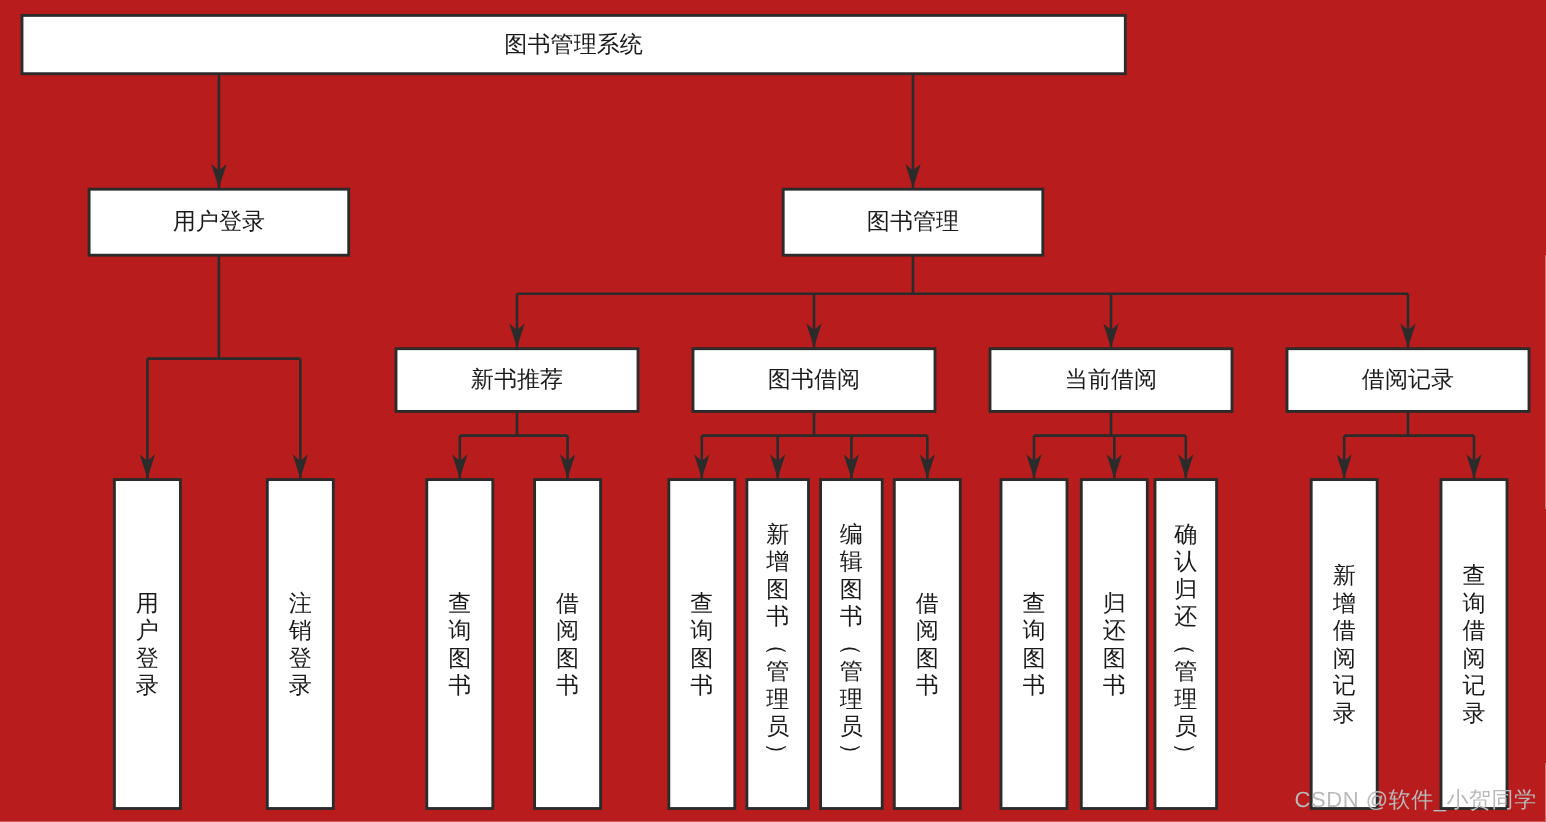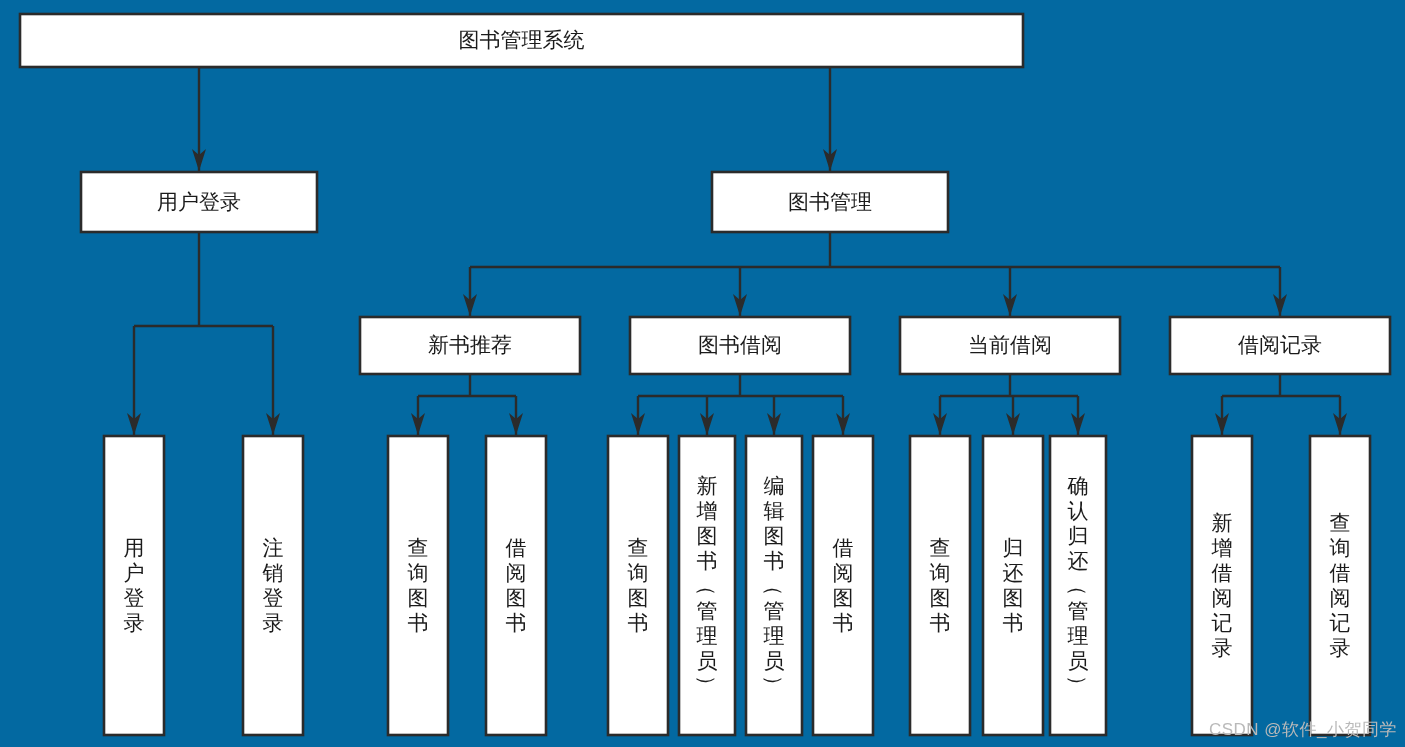--- a/index.html
+++ b/index.html
@@ -10,21 +10,21 @@
   body {
     width: 1405px;
     height: 747px;
     overflow: hidden;
     font-family: "Liberation Sans", "DejaVu Sans", sans-serif;
   }
   #diagram-root {
     position: relative;
     width: 1405px;
     height: 747px;
-    background: #0369a1;
+    background: #b91c1c;
   }
   svg.diagram {
     position: absolute;
     left: 0;
     top: 0;
     width: 1405px;
     height: 747px;
     display: block;
   }
   .node-box {
@@ -53,21 +53,21 @@
     font-family: "Liberation Sans", "DejaVu Sans", sans-serif;
     font-size: 21px;
     fill: #1b1b1b;
     text-anchor: middle;
   }
   .watermark {
     position: absolute;
     right: 8px;
     bottom: 6px;
     font-family: "Liberation Sans", "DejaVu Sans", sans-serif;
-    font-size: 17px;
+    font-size: 20px;
     color: #b9b9b9;
     letter-spacing: 0.5px;
     white-space: nowrap;
     user-select: none;
   }
 </style>
 </head>
 <body>
 
 <div id="diagram-root">

